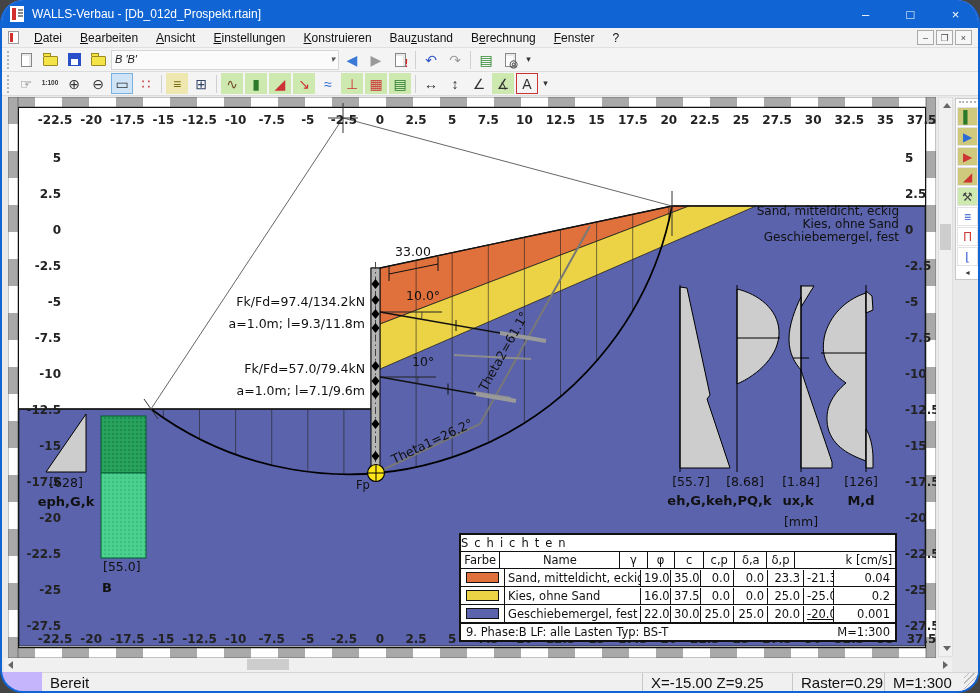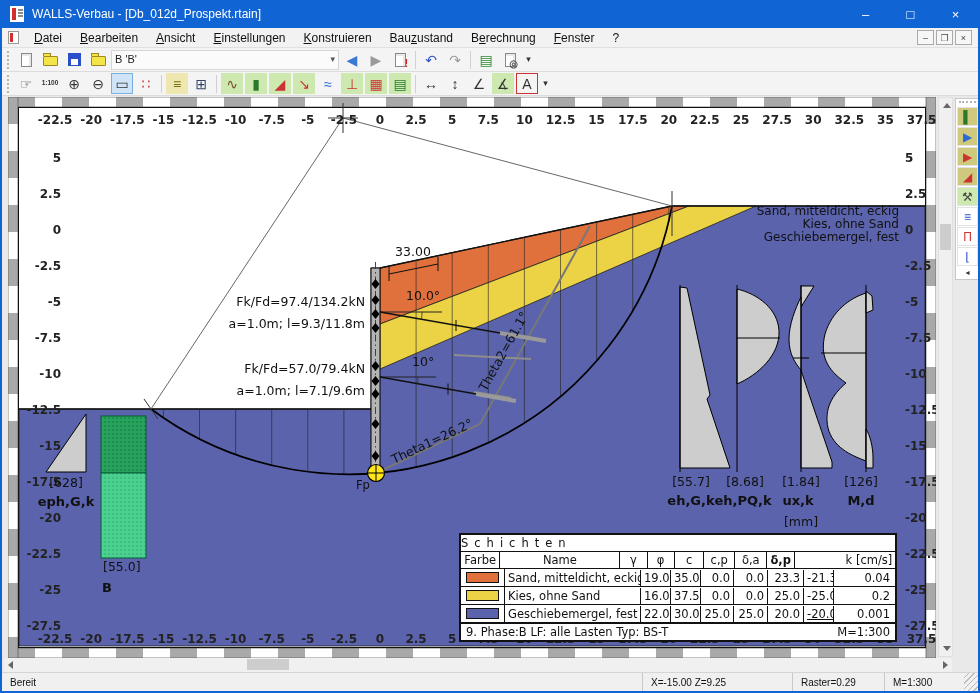--- a/index.html
+++ b/index.html
@@ -1,19 +1,19 @@
 <!DOCTYPE html>
 <html><head>
 <meta charset="utf-8">
 <style>
   html,body{margin:0;padding:0;background:#444;}
   *{box-sizing:border-box;}
   .window{width:980px;height:693px;position:relative;background:#c4b5fd;
     border-left:2px solid #1064d4;border-right:2px solid #1064d4;border-bottom:2px solid #1064d4;
-    font-family:"Liberation Sans",sans-serif;overflow:hidden;}
+    font-family:"Liberation Sans",sans-serif;overflow:hidden;border-radius:23px;}
   
   .titlebar{height:28px;background:#1064d4;display:flex;align-items:center;color:#fff;}
   .app-icon{width:14px;height:16px;background:#fff;border:1px solid #fff;margin:0 8px 0 8px;position:relative;}
   .app-icon::before{content:"";position:absolute;left:1px;top:1px;width:4px;height:12px;background:#d22f2f;}
   .app-icon::after{content:"";position:absolute;left:7px;top:2px;width:5px;height:2px;box-shadow:0 3px 0 #888,0 6px 0 #888;background:#888;}
   .title{font-size:12px;flex:1;}
   .winbtns{display:flex;height:100%;}
   .wbtn{width:45px;height:100%;display:flex;align-items:center;justify-content:center;font-size:13px;color:#fff;}
   
   .menubar{height:20px;background:#f2f2f2;display:flex;align-items:center;border-bottom:1px solid #e0e0e0;}
@@ -30,21 +30,21 @@
   .grip{width:4px;height:18px;margin:0 3px;border-left:2px dotted #b5b5b5;}
   .tb-btn{width:22px;height:21px;margin:0 1px;display:flex;align-items:center;justify-content:center;
     position:relative;border:1px solid transparent;font-size:14px;line-height:1;}
   .tb-btn.active{background:#cfe4f7;border:1px solid #7ab0dd;}
   .tb-btn.small{width:11px;font-size:9px;color:#444;}
   .tb-btn.boxed{border:1px solid #c33;}
   .tb-minitext{font-size:6.5px;color:#333;font-weight:bold;}
   .tb-glyph{pointer-events:none;}
   .tb-glyph.over{position:absolute;right:2px;bottom:0px;font-size:10px;font-weight:bold;}
   .tbsep{width:1px;height:18px;background:#d0d0d0;margin:0 3px;}
-  .combo{width:228px;height:20px;justify-content:space-between;border:1px solid #d6d6d6;background:#fbfbfb;padding:0 3px;}
+  .combo{width:228px;height:20px;justify-content:space-between;border:1px solid #d6d6d6;background:#fbfbfb;padding:0 3px;font-style:italic;}
   .combo-text{font-size:11px;color:#222;}
   .combo-arrow{font-size:9px;color:#555;}
   .sh{flex:none;}
   .sh-page{width:11px;height:14px;background:#fff;border:1px solid #888;box-shadow:inset -2px 2px 0 #e8e8e8;}
   .sh-folder{width:15px;height:10px;background:#f5e34a;border:1px solid #9a8a20;border-radius:1px;position:relative;margin-top:3px;}
   .sh-folder::before{content:"";position:absolute;top:-4px;left:-1px;width:6px;height:2px;background:#f5e34a;border:1px solid #9a8a20;border-bottom:none;}
   .sh-floppy{width:13px;height:13px;background:#2950c8;position:relative;}
   .sh-floppy::after{content:"";position:absolute;left:3px;top:6px;width:7px;height:6px;background:#fff;}
   
   .client{position:relative;height:576px;background:#e9e9e9;}
@@ -73,21 +73,21 @@
   .hscroll{position:absolute;left:2px;top:562px;width:948px;height:14px;background:#f0f0f0;}
   .hthumb{position:absolute;left:243px;top:1px;width:42px;height:11px;background:#cdcdcd;}
   .arr.left{left:4px;top:3px;border-top:4px solid transparent;border-bottom:4px solid transparent;border-right:5px solid #666;}
   .arr.right{right:4px;top:3px;border-top:4px solid transparent;border-bottom:4px solid transparent;border-left:5px solid #666;}
   
   .side-toolbar{position:absolute;left:953px;top:2px;width:25px;background:#fff;border:1px solid #c8c8c8;padding:2px 0 1px 0;}
   .side-grip{height:4px;margin:0 3px 2px 3px;border-top:2px dotted #b5b5b5;}
   .sbtn{width:21px;height:19px;margin:1px auto;display:flex;align-items:center;justify-content:center;font-size:12px;border:1px solid #e2e2e2;}
   .sbtn.small{height:10px;font-size:8px;border:none;color:#333;}
   
-  .statusbar{height:19px;background:#f0f0f0;border-top:1px solid #d5d5d5;display:flex;align-items:center;font-size:10px;color:#111;}
+  .statusbar{height:19px;background:#f0f0f0;border-top:1px solid #d5d5d5;display:flex;align-items:center;font-size:15px;color:#111;margin-left:40px;}
   .st-left{flex:1;padding-left:8px;}
   .st-cell{border-left:1px solid #c8c8c8;height:100%;display:flex;align-items:center;padding:0 8px;}
   .st-pos{width:150px;}.st-raster{width:92px;}.st-scale{width:80px;}
   .st-grip{width:14px;height:100%;background:repeating-linear-gradient(135deg,transparent 0 3px,#bbb 3px 4px);}
 </style>
 </head>
 <body>
 
 <div class="window">
 
@@ -474,21 +474,21 @@
     <div class="sch-wrap">
       <div class="sch-title" style="letter-spacing: 6px;">Schichten</div>
       <div class="sch-row sch-head" id="sch-head">
           <div class="sch-cell" style="width: 44px;">Farbe</div>
           <div class="sch-cell" style="width: 136px;">Name</div>
           <div class="sch-cell" style="width: 30px;">γ</div>
           <div class="sch-cell" style="width: 30px;">φ</div>
           <div class="sch-cell" style="width: 33px;">c</div>
           <div class="sch-cell" style="width: 34px;">c,p</div>
           <div class="sch-cell" style="width: 36px;">δ,a</div>
-          <div class="sch-cell" style="width: 30px; font-weight: bold;">δ,p</div>
+          <div class="sch-cell" style="width: 30px;">δ,p</div>
           <div class="sch-cell" style="width: 59px; margin-left: 48px;">k [cm/s]</div>
         </div>
       <div id="sch-body">
           <div class="sch-row">
             <div class="sch-cell" style="width: 44px;">
               <div class="swatch" style="background: rgb(224, 112, 60);"></div>
             </div>
             <div class="sch-cell" style="width: 136px;">Sand, mitteldicht, eckig</div>
             <div class="sch-cell num" style="width: 30px;">19.0</div>
             <div class="sch-cell num" style="width: 30px;">35.0</div>

